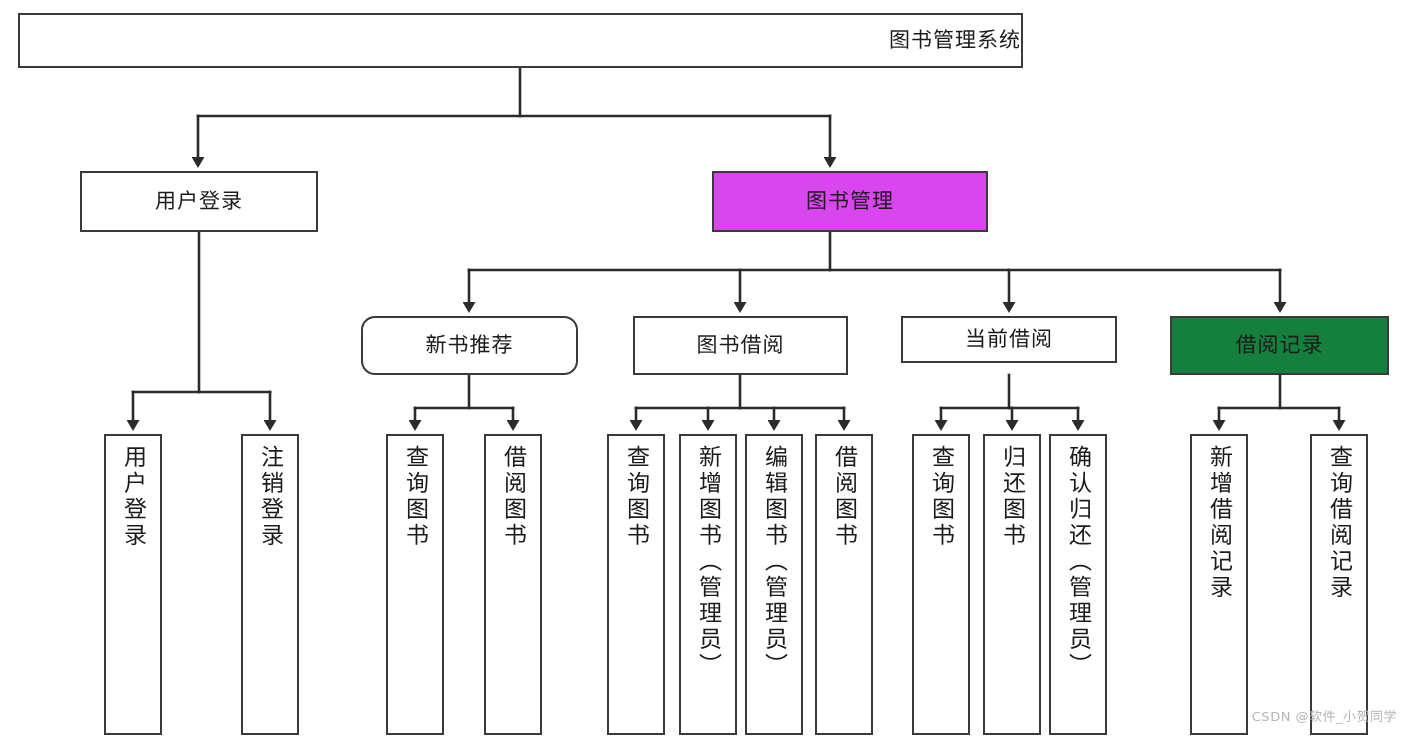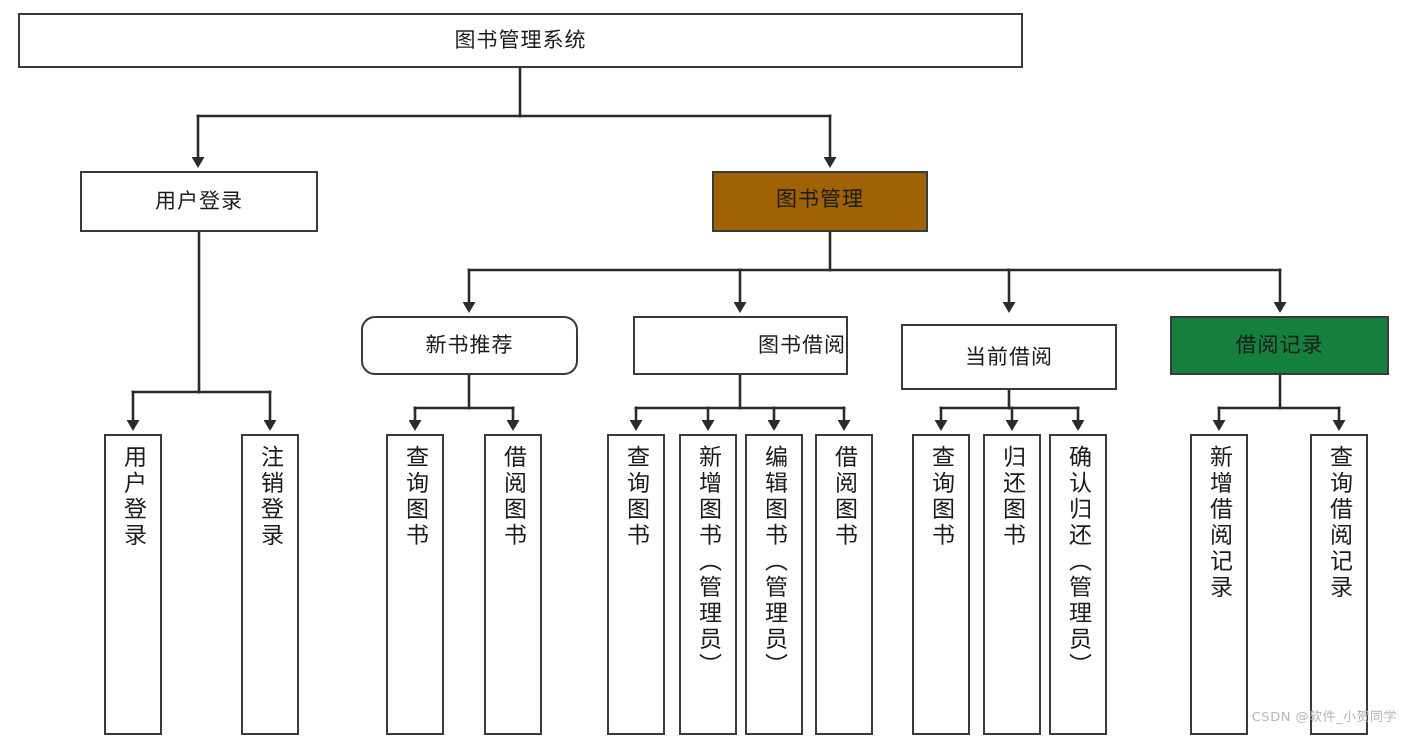--- a/index.html
+++ b/index.html
@@ -117,45 +117,45 @@
       <path d="M1012,408 L1012,421" marker-end="url(#arrow)"></path>
       <path d="M1078,408 L1078,421" marker-end="url(#arrow)"></path>
 
       <path d="M1280,375 L1280,408"></path>
       <path d="M1219,408 L1339,408"></path>
       <path d="M1219,408 L1219,421" marker-end="url(#arrow)"></path>
       <path d="M1339,408 L1339,421" marker-end="url(#arrow)"></path>
     </g>
   </svg>
 
-  <div class="node h" style="left: 18px; top: 13px; width: 1005px; height: 55px; border-color: rgb(58, 58, 58); background: rgb(255, 255, 255); color: rgb(27, 27, 27);">
+  <div class="node h" style="left: 18px; top: 13px; width: 1005px; height: 55px; border-color: rgb(58, 58, 58); background: rgb(255, 255, 255); color: rgb(27, 27, 27); justify-content: flex-end;">
     <span class="label">图书管理系统</span>
   </div>
 
   <div class="node h" style="left: 80px; top: 171px; width: 238px; height: 61px; border-color: rgb(58, 58, 58); background: rgb(255, 255, 255); color: rgb(27, 27, 27);">
     <span class="label">用户登录</span>
   </div>
-  <div class="node h" style="left: 712px; top: 171px; width: 216px; height: 61px; border-color: rgb(58, 58, 58); background: #a16207; color: rgb(27, 27, 27); font-family: Liberation Mono, monospace;">
+  <div class="node h" style="left: 712px; top: 171px; width: 276px; height: 61px; border-color: rgb(58, 58, 58); background: #d946ef; color: rgb(27, 27, 27);">
     <span class="label">图书管理</span>
   </div>
 
   <div class="node v" style="left: 104px; top: 434px; width: 58px; height: 301px; border-color: rgb(58, 58, 58); background: rgb(255, 255, 255); color: rgb(27, 27, 27);">
     <span class="label">用户登录</span>
   </div>
   <div class="node v" style="left: 241px; top: 434px; width: 58px; height: 301px; border-color: rgb(58, 58, 58); background: rgb(255, 255, 255); color: rgb(27, 27, 27);">
     <span class="label">注销登录</span>
   </div>
 
   <div class="node h" style="left: 361px; top: 316px; width: 217px; height: 59px; border-color: rgb(58, 58, 58); background: rgb(255, 255, 255); color: rgb(27, 27, 27); border-radius: 14px;">
     <span class="label">新书推荐</span>
   </div>
-  <div class="node h" style="left: 633px; top: 316px; width: 215px; height: 59px; border-color: rgb(58, 58, 58); background: rgb(255, 255, 255); color: rgb(27, 27, 27); justify-content: flex-end;">
+  <div class="node h" style="left: 633px; top: 316px; width: 215px; height: 59px; border-color: rgb(58, 58, 58); background: rgb(255, 255, 255); color: rgb(27, 27, 27);">
     <span class="label">图书借阅</span>
   </div>
-  <div class="node h" style="left: 901px; top: 324px; width: 216px; height: 66px; border-color: rgb(58, 58, 58); background: rgb(255, 255, 255); color: rgb(27, 27, 27);">
+  <div class="node h" style="left: 901px; top: 316px; width: 216px; height: 47px; border-color: rgb(58, 58, 58); background: rgb(255, 255, 255); color: rgb(27, 27, 27);">
     <span class="label">当前借阅</span>
   </div>
   <div class="node h" style="left: 1170px; top: 316px; width: 219px; height: 59px; border-color: rgb(58, 58, 58); background: #15803d; color: rgb(27, 27, 27);">
     <span class="label">借阅记录</span>
   </div>
 
   <div class="node v" style="left: 386px; top: 434px; width: 58px; height: 301px; border-color: rgb(58, 58, 58); background: rgb(255, 255, 255); color: rgb(27, 27, 27);">
     <span class="label">查询图书</span>
   </div>
   <div class="node v" style="left: 484px; top: 434px; width: 58px; height: 301px; border-color: rgb(58, 58, 58); background: rgb(255, 255, 255); color: rgb(27, 27, 27);">

